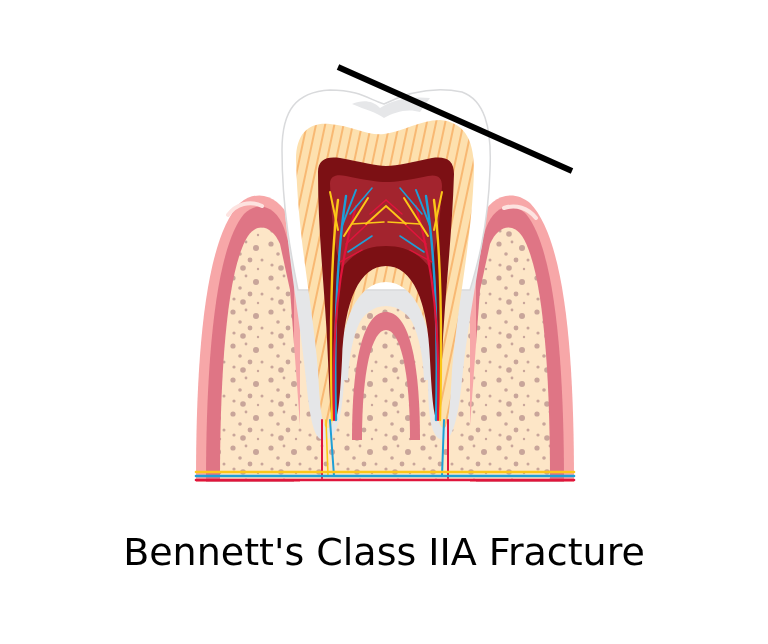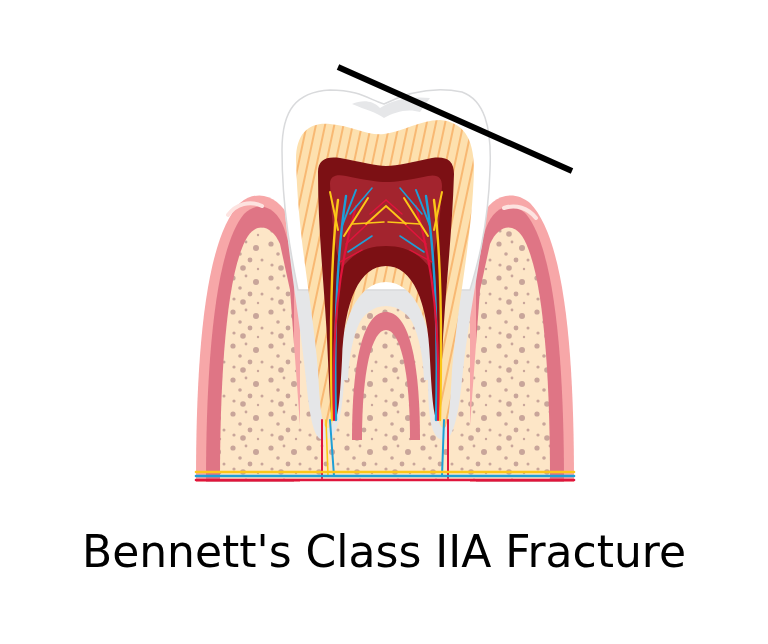--- a/index.html
+++ b/index.html
@@ -1,21 +1,21 @@
 <!DOCTYPE html>
 <html><head>
 <meta charset="utf-8">
 <style>
   html, body { margin: 0; padding: 0; background: #ffffff; }
   body { width: 768px; height: 644px; overflow: hidden; position: relative; font-family: "DejaVu Sans", sans-serif; }
   .figure { position: absolute; left: 0; top: 0; width: 768px; height: 644px; }
   .figure svg { position: absolute; left: 0; top: 0; }
   .caption {
     position: absolute; left: 0; top: 527px; width: 768px; text-align: center;
-    font-family: "DejaVu Sans", sans-serif; font-size: 44px; font-weight: normal;
+    font-family: "DejaVu Sans", sans-serif; font-size: 38px; font-weight: normal;
     color: #000000; letter-spacing: 0px; line-height: 50px;
   }
 </style>
 </head>
 <body>
 
 <div class="figure">
   <svg width="768" height="644" viewBox="0 0 768 644" xmlns="http://www.w3.org/2000/svg">
     <defs>
       <pattern id="dentinStripes" width="9" height="9" patternUnits="userSpaceOnUse" patternTransform="rotate(12)">

